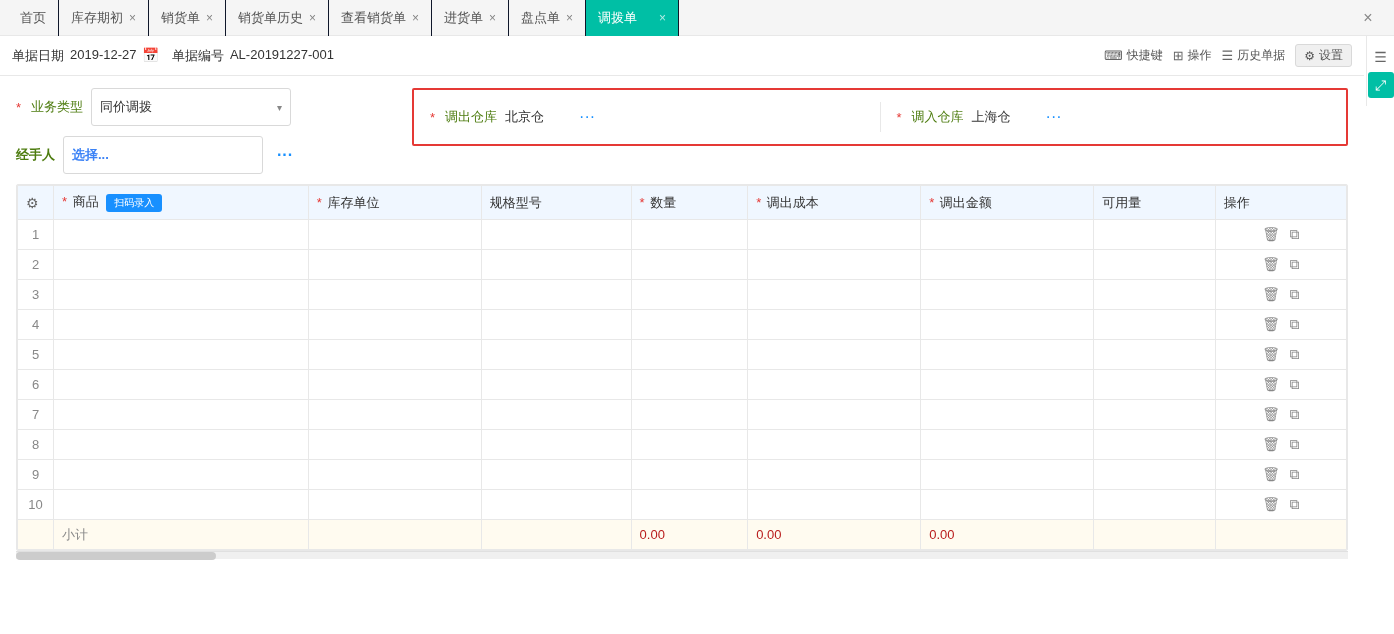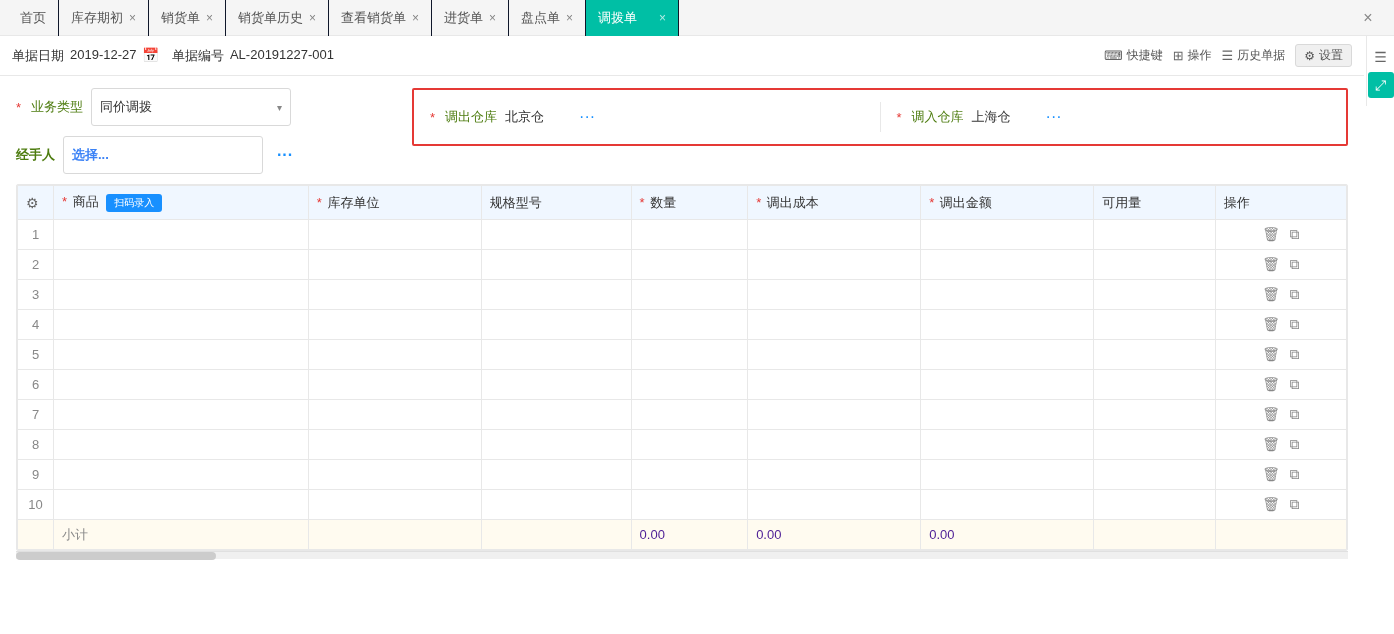--- a/index.html
+++ b/index.html
@@ -233,21 +233,21 @@
       cursor: pointer;
       margin: 0 3px;
     }
     .subtotal-row td {
       background: #fffbf0;
       border: 1px solid #e8e8e8;
       padding: 5px 8px;
       font-size: 13px;
     }
     .subtotal-label { color: #888; }
-    .subtotal-value { color: #4c1d95; }
+    .subtotal-value { color: #b91c1c; }
 
     
     .scroll-area {
       height: 8px;
       background: #f0f0f0;
       border-top: 1px solid #e0e0e0;
       position: relative;
     }
     .scroll-thumb {
       height: 8px;

